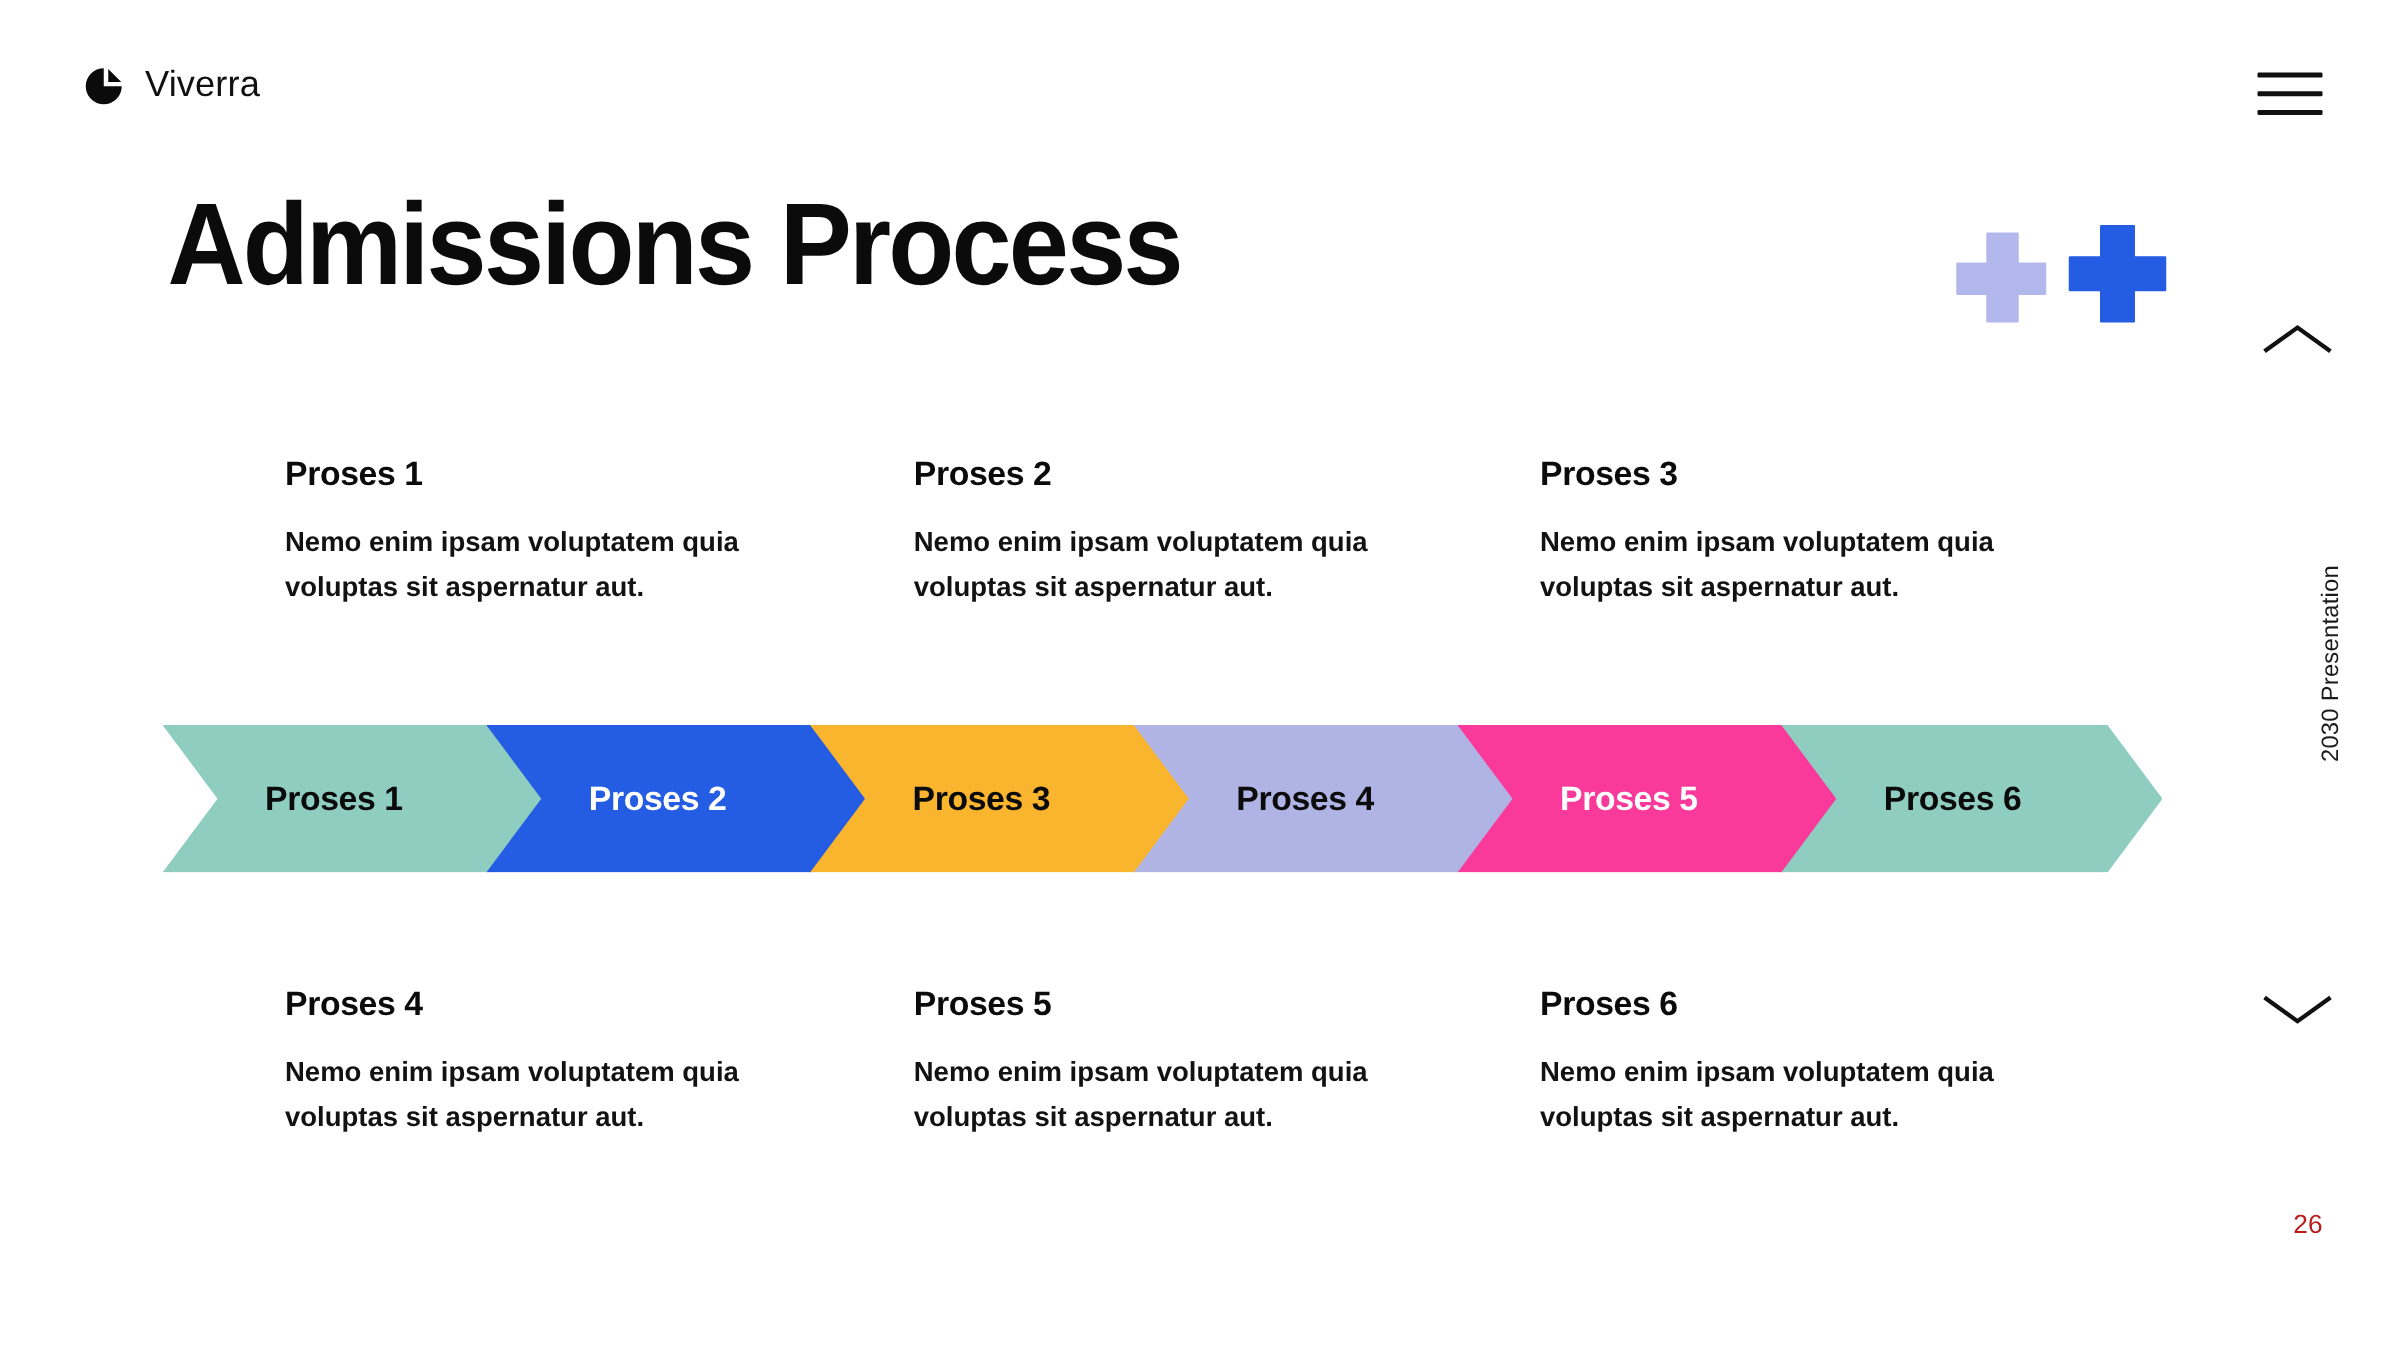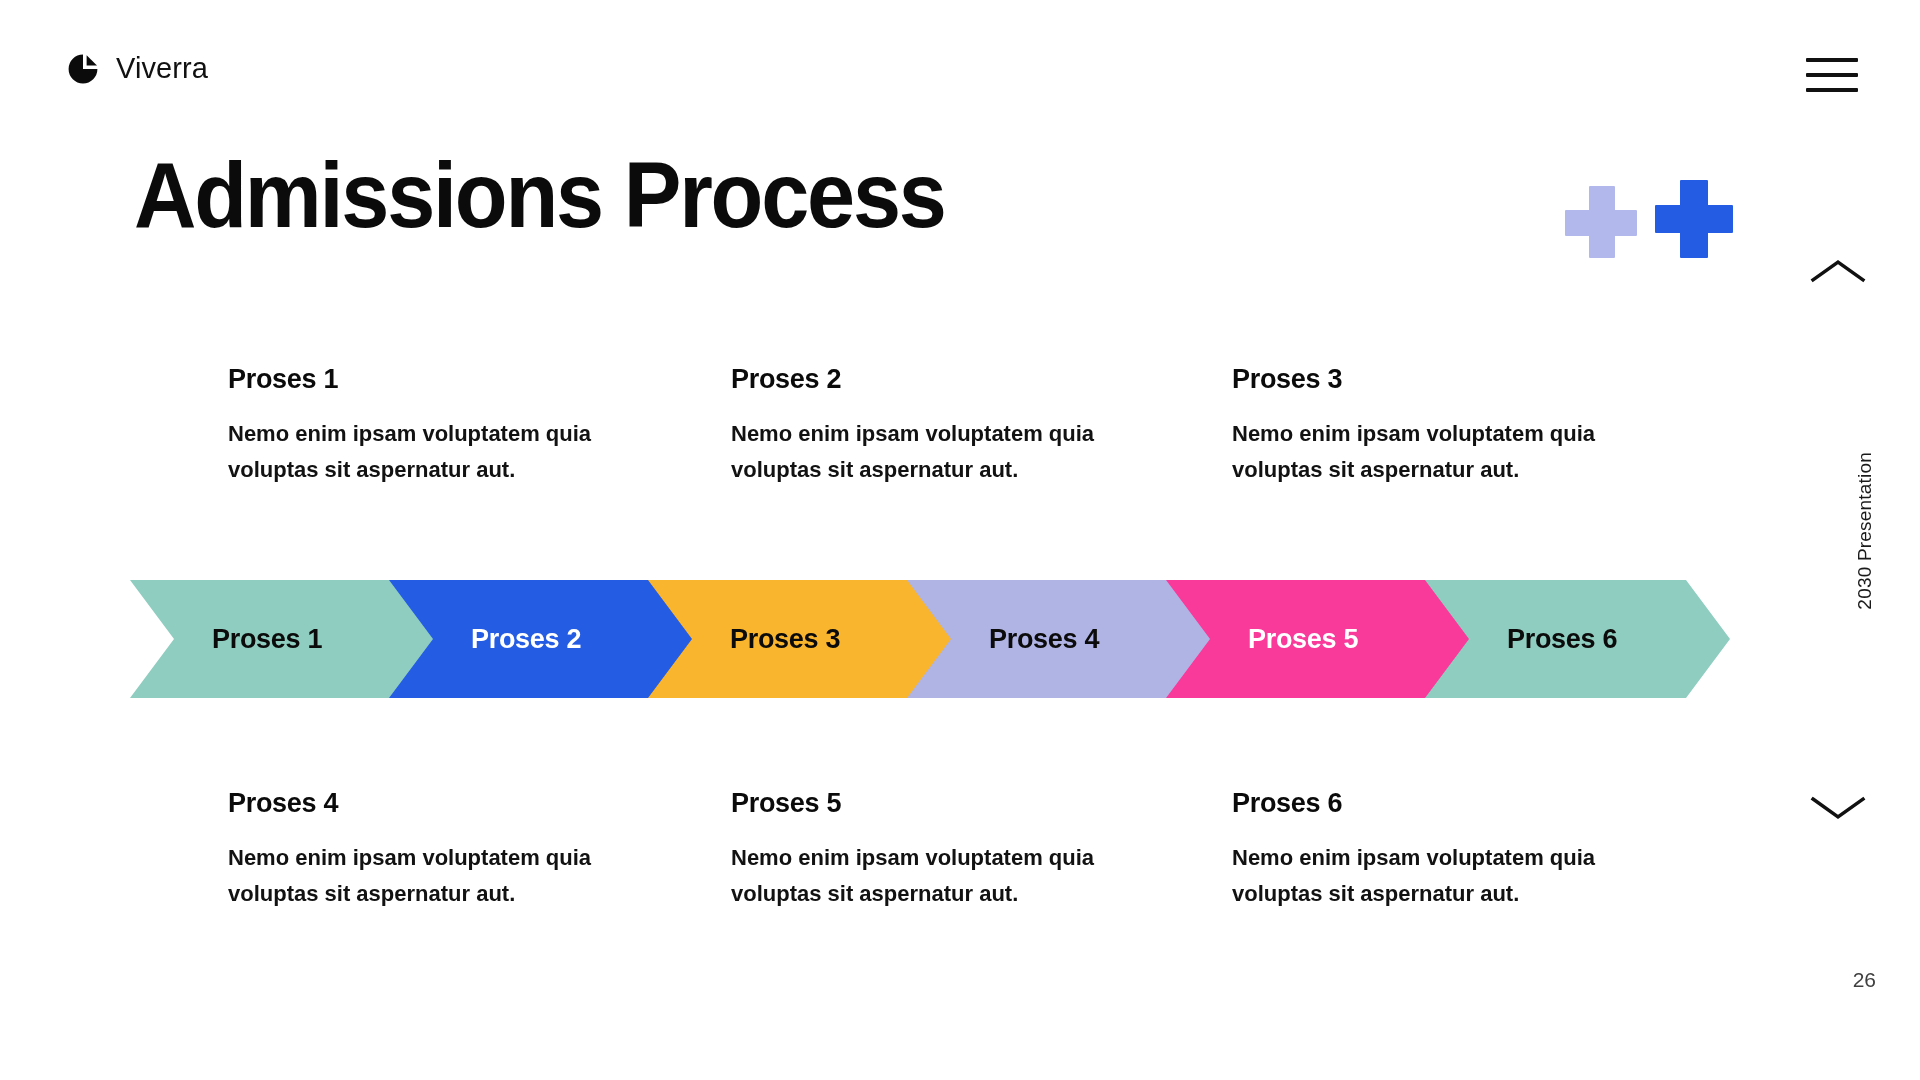--- a/index.html
+++ b/index.html
@@ -42,21 +42,21 @@
   
   .rail-chevron { position:absolute; right:54px; width:56px; height:26px; cursor:pointer; }
   .rail-chevron svg { width:56px; height:26px; display:block; }
   .rail-up { top:258px; }
   .rail-down { top:795px; }
   .rail-label {
     position:absolute; right:44px; top:452px;
     font-size:19px; color:#1a1a1a; letter-spacing:0.2px;
     writing-mode:vertical-rl; transform:rotate(180deg); white-space:nowrap;
   }
-  .page-no { position:absolute; right:44px; top:968px; font-size:21px; color:#404040; }
+  .page-no { position:absolute; right:62px; top:968px; font-size:21px; color:#b91c1c; }
 
   
   .desc { position:absolute; width:420px; }
   .desc h3 { font-size:27px; font-weight:700; color:#0b0b0b; letter-spacing:-0.3px; margin-bottom:21px; }
   .desc p { font-size:22px; line-height:1.65; color:#121212; font-weight:700; }
 
   .d1 { left:228px; top:364px; }
   .d2 { left:731px; top:364px; }
   .d3 { left:1232px; top:364px; }
   .d4 { left:228px; top:788px; }

